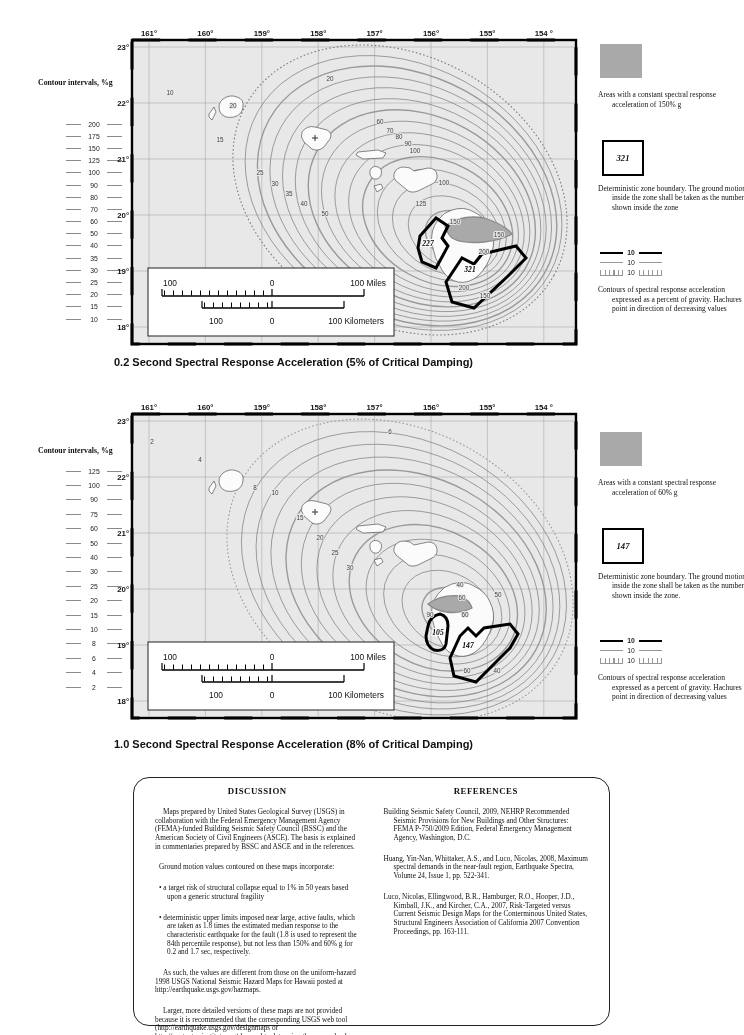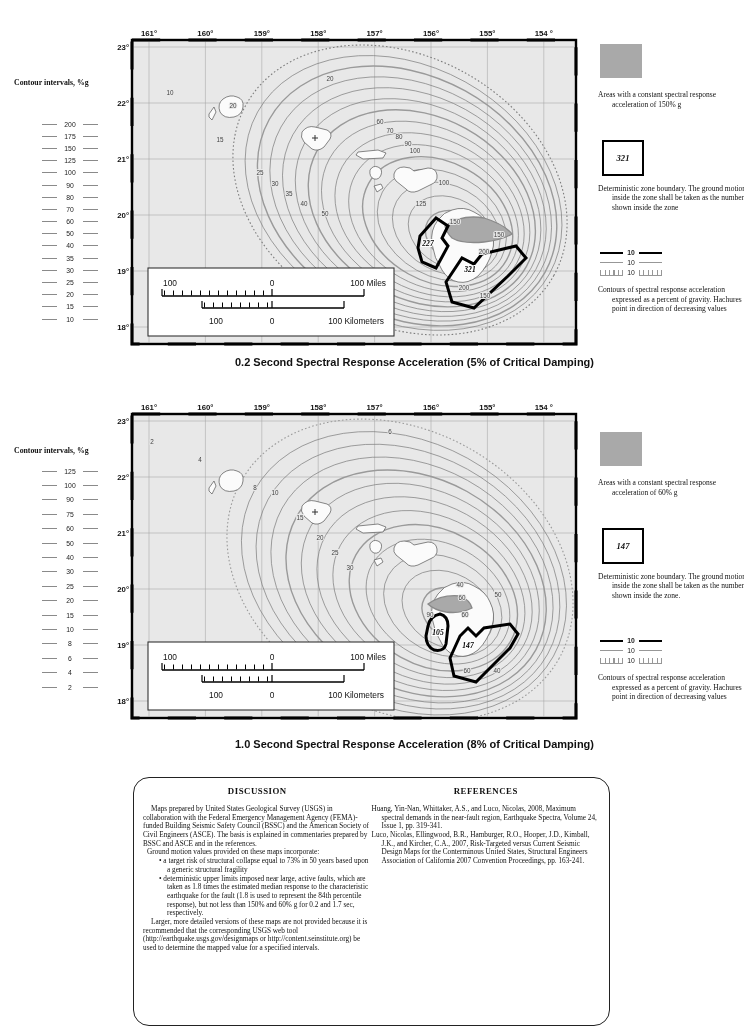--- a/index.html
+++ b/index.html
@@ -1,19 +1,19 @@
 <!DOCTYPE html>
 <html><head>
 <meta charset="utf-8">
 <style>
   html,body{margin:0;padding:0;background:#fff;}
   body{width:744px;height:1035px;position:relative;font-family:"Liberation Serif",serif;color:#111;}
   .abs{position:absolute;}
   
-  .clegend{width:118px;}
+  .clegend{width:118px;margin-left:24px;}
   .cl-title{font:bold 7.8px "Liberation Serif",serif;padding-left:8px;white-space:nowrap;}
   .cl-rows{margin-top:31px;width:96px;margin-left:16px;}
   .cl-rows.tight{margin-top:9px;}
   .row{display:flex;align-items:center;justify-content:center;}
   .rows-a .row{height:12.2px;}
   .rows-b .row{height:14.4px;}
   .row .ln{flex:0 0 15px;height:1px;background:#8a8a8a;}
   .row .val{width:26px;text-align:center;font:6.8px "Liberation Sans",sans-serif;color:#222;}
   
   .mapsvg{position:absolute;}
@@ -25,40 +25,40 @@
   .island{fill:#fbfbfb;stroke:#555;stroke-width:0.7;}
   .grayzone{fill:#a9a9a9;stroke:#8a8a8a;stroke-width:1.3;}
   .dzone{fill:none;stroke:#000;stroke-width:3;stroke-linejoin:miter;}
   .sb-box{fill:#fff;stroke:#333;stroke-width:1.1;}
   .sbt{font:8.4px "Liberation Sans",sans-serif;fill:#111;text-anchor:middle;}
   .sbt-end{text-anchor:end;}
   .sb-line{stroke:#000;stroke-width:1.4;}
   .sb-tick{stroke:#000;stroke-width:1.2;}
   .sb-hach{stroke:#000;stroke-width:5;stroke-dasharray:1 8;}
   
-  .map-title{position:absolute;left:114px;width:480px;text-align:right;font:bold 11px "Liberation Sans",sans-serif;color:#111;}
+  .map-title{position:absolute;left:114px;width:480px;text-align:left;font:bold 11px "Liberation Sans",sans-serif;color:#111;}
   
   .rlegend{width:150px;}
   .sq{width:42px;height:34px;background:#a9a9a9;margin:0 0 12px 2px;}
   .rl-text{font:7.5px/1.3 "Liberation Serif",serif;padding-left:14px;text-indent:-14px;}
   .rl-text.mb{margin-bottom:30px;}
   .zbox{width:38px;height:32px;border:2.6px solid #000;background:#fff;display:flex;align-items:center;justify-content:center;font:italic bold 8.6px "Liberation Serif",serif;margin:0 0 8px 4px;}
   .rl-text.mb2{margin-bottom:35px;}
   .cs-row{display:flex;align-items:center;height:10px;margin-left:2px;}
   .cs-row .cv{width:16px;text-align:center;font:6.8px "Liberation Sans",sans-serif;color:#222;}
   .l-solid{width:23px;height:1.6px;background:#000;}
   .l-gray{width:23px;height:1px;background:#979797;}
   .l-hach{width:23px;height:5px;border-bottom:1px solid #979797;background:repeating-linear-gradient(90deg,#979797 0 1px,transparent 1px 4.5px);}
   .cs-block{margin-bottom:7px;}
   
   .panel{position:absolute;left:133px;top:777px;width:477px;height:249px;border:1.6px solid #222;border-radius:16px;box-sizing:border-box;display:flex;padding:6px 9px;background:#fff;}
   .pcol{flex:1;min-width:0;}
   .pcol h3{margin:2px 0 9px;text-align:center;font:bold 8.8px "Liberation Serif",serif;letter-spacing:0.5px;}
   .pbody{font:7.25px/1.2 "Liberation Serif",serif;}
-  .pbody p{margin:0;}
+  .pbody p{margin:12px;}
   .p-indent{text-indent:8px;}
   .p-plain{text-indent:4px;}
   .p-bullet{margin-left:16px !important;padding-left:8px;text-indent:-8px;}
   .p-bullet::before{content:"\2022  ";}
   .ref{padding-left:10px;text-indent:-10px;}
 </style>
 </head>
 <body>
 
 <div class="abs clegend" style="left:6px;top:78px">
@@ -531,26 +531,28 @@
   <div class="rl-text">Contours of spectral response acceleration expressed as a percent of gravity.  Hachures point in direction of decreasing values</div>
 </div>
 
 <div class="map-title" style="top:738px">1.0 Second Spectral Response Acceleration (8% of Critical Damping)</div>
 
 <div class="panel">
   <div class="pcol">
     <h3>DISCUSSION</h3>
     <div class="pbody">
         <p class=" p-indent">Maps prepared by United States Geological Survey (USGS) in collaboration with the Federal Emergency Management Agency (FEMA)-funded Building Seismic Safety Council (BSSC) and the American Society of Civil Engineers (ASCE).  The basis is explained in commentaries prepared by BSSC and ASCE and in the references.</p>
-        <p class=" p-plain">Ground motion values provided on these maps incorporate:</p>
-        <p class=" p-bullet">a target risk of structural collapse equal to 73% in 50 years based upon a generic structural fragility</p>
+        <p class=" p-plain">Ground motion values contoured on these maps incorporate:</p>
+        <p class=" p-bullet">a target risk of structural collapse equal to 1% in 50 years based upon a generic structural fragility</p>
         <p class=" p-bullet">deterministic upper limits imposed near large, active faults, which are taken as 1.8 times the estimated median response to the characteristic earthquake for the fault (1.8 is used to represent the 84th percentile response), but not less than 150% and 60% g for 0.2 and 1.7 sec, respectively.</p>
+        <p class=" p-indent">As such, the values are different from those on the uniform-hazard 1998 USGS National Seismic Hazard Maps for Hawaii posted at http://earthquake.usgs.gov/hazmaps.</p>
         <p class=" p-indent">Larger, more detailed versions of these maps are not provided because it is recommended that the corresponding USGS web tool (http://earthquake.usgs.gov/designmaps or http://content.seinstitute.org) be used to determine the mapped value for a specified intervals.</p>
       </div>
   </div>
   <div class="pcol">
     <h3>REFERENCES</h3>
     <div class="pbody">
-        <p class="ref">Huang, Yin-Nan, Whittaker, A.S., and Luco, Nicolas, 2008, Maximum spectral demands in the near-fault region, Earthquake Spectra, Volume 24, Issue 1, pp. 319-341.</p>
-        <p class="ref">Luco, Nicolas, Ellingwood, B.R., Hamburger, R.O., Hooper, J.D., Kimball, J.K., and Kircher, C.A., 2007, Risk-Targeted versus Current Seismic Design Maps for the Conterminous United States, Structural Engineers Association of California 2007 Convention Proceedings, pp. 163-241.</p>
+        <p class="ref">Building Seismic Safety Council, 2009, NEHRP Recommended Seismic Provisions for New Buildings and Other Structures: FEMA P-750/2009 Edition, Federal Emergency Management Agency, Washington, D.C.</p>
+        <p class="ref">Huang, Yin-Nan, Whittaker, A.S., and Luco, Nicolas, 2008, Maximum spectral demands in the near-fault region, Earthquake Spectra, Volume 24, Issue 1, pp. 522-341.</p>
+        <p class="ref">Luco, Nicolas, Ellingwood, B.R., Hamburger, R.O., Hooper, J.D., Kimball, J.K., and Kircher, C.A., 2007, Risk-Targeted versus Current Seismic Design Maps for the Conterminous United States, Structural Engineers Association of California 2007 Convention Proceedings, pp. 163-111.</p>
       </div>
   </div>
 </div>
 
 </body></html>

